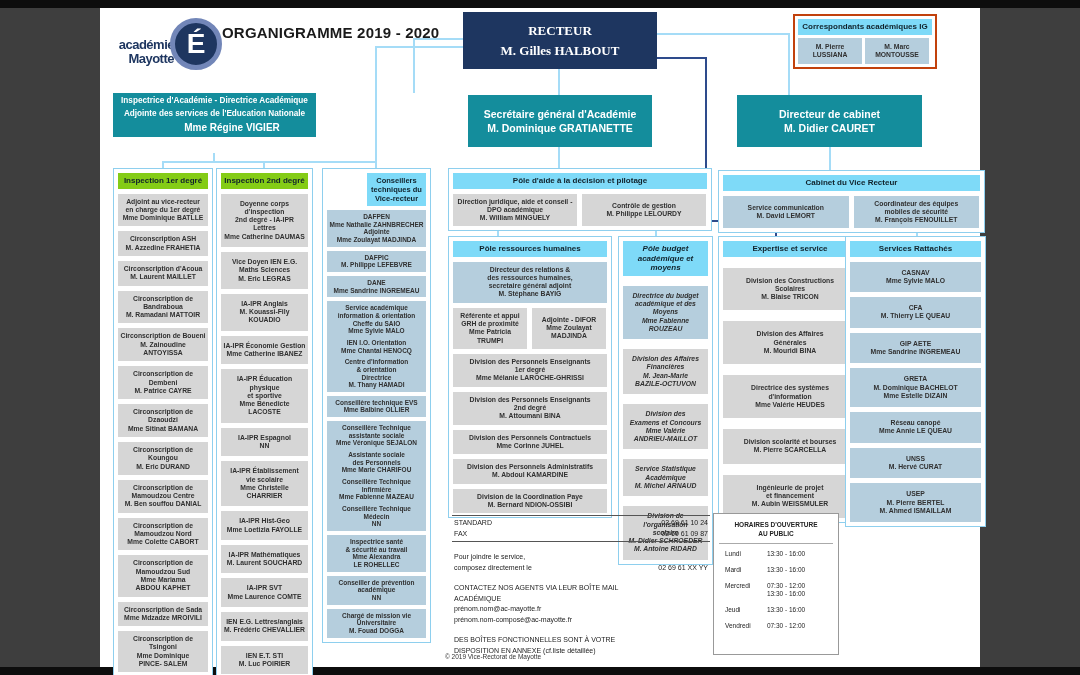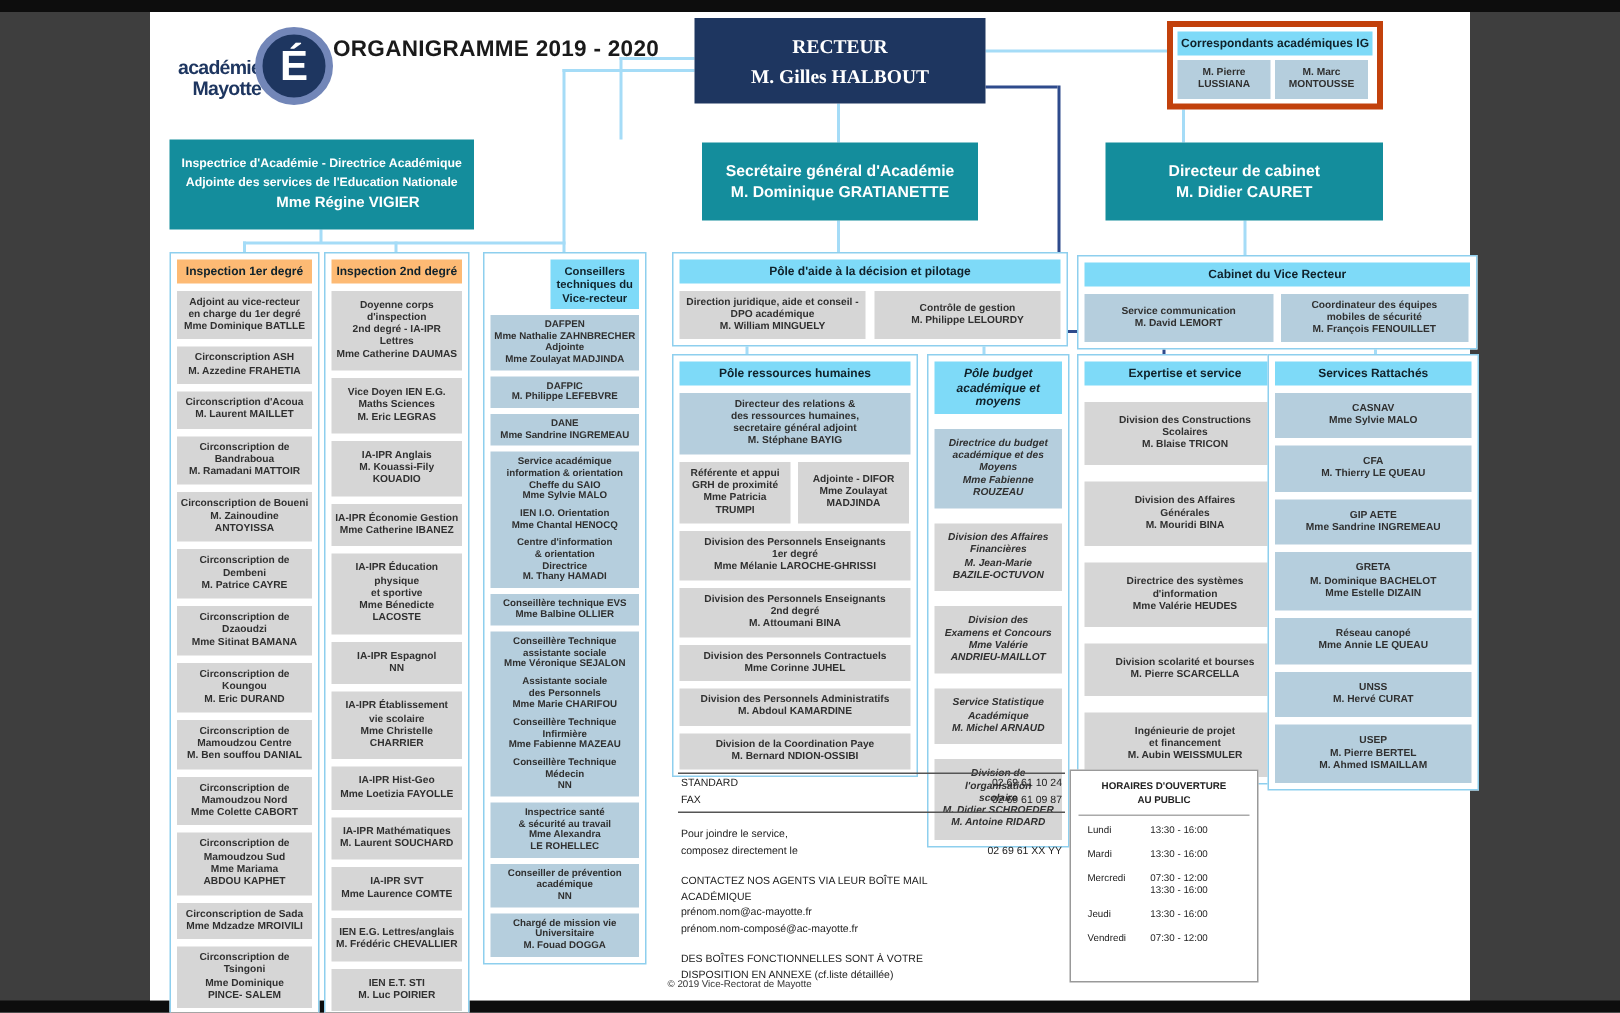--- a/index.html
+++ b/index.html
@@ -25,52 +25,52 @@
     color:#1a1a1a; letter-spacing:0.2px; }
 
   
   .navy-box { position:absolute; background:#1e3660; color:#fff; display:flex;
     flex-direction:column; align-items:center; justify-content:center; gap:4px;
     font-weight:bold; text-align:center; z-index:2; }
   .teal-box { position:absolute; background:#148d9c; color:#fff; display:flex;
     flex-direction:column; align-items:center; justify-content:center; gap:2px;
     font-weight:bold; text-align:center; z-index:2; }
   #recteur { left:363px; top:4px; width:194px; height:57px; font-size:13px;font-family:Liberation Serif, serif; }
-  #ia-box { left:13px; top:85px; width:203px; height:60px; font-size:8.2px; line-height:1.3; }
+  #ia-box { left:13px; top:85px; width:203px; height:44px; font-size:8.2px; line-height:1.3; }
   #ia-box .big { font-size:10px;margin-left:35px; }
   #sg-box { left:368px; top:87px; width:184px; height:52px; font-size:10.5px; }
   #dc-box { left:637px; top:87px; width:185px; height:52px; font-size:10.5px; }
 
   
-  #correspondants { position:absolute; left:678px; top:6px; width:144px;
-    border:4px solid #c2410c; background:#fff; padding:3px; z-index:2; }
+  #correspondants { position:absolute; left:693px; top:6px; width:144px;
+    border:2px solid #c2410c; background:#fff; padding:3px; z-index:2; }
   #correspondants .col-header { margin-bottom:3px; }
   #correspondants .members { display:flex; gap:3px; }
   #correspondants .box { padding:5px 2px; }
 
   
   .col { position:absolute; border:1px solid #8ecfee; background:#fff; padding:4px;
     display:flex; flex-direction:row; flex-wrap:wrap; gap:5px; align-content:flex-start; z-index:1; }
   .col-header { width:100%; background:#7edaf8; color:#10222b; font-weight:bold;
     font-size:8px; line-height:1.2; text-align:center; padding:3px 1px; }
-  .col-header.lt { background:#fdba74; }
+  .col-header.lt { background:#84cc16; }
   .box { width:100%; background:#d6d6d6; color:#303030; font-weight:600; font-size:6.8px;
     line-height:1.22; text-align:center; padding:4px 2px; display:flex; flex-direction:column;
     justify-content:center; }
   .box.blue { background:#b5cedd; }
   .box.half { width:calc(50% - 3px); }
   .box .sp { height:4px; }
 
   #col-insp1 { left:13px;  top:160px; width:100px; }
   #col-insp2 { left:116px; top:160px; width:97px; }
   #col-insp2 .box { padding:6px 2px; }
   #col-cons  { left:222px; top:160px; width:109px; gap:4px; }
   #col-cons .box { font-size:6.5px; line-height:1.18; padding:3px 2px; }
   #col-cons .col-header { font-size:7.5px;margin-left:40px; }
-  #col-aide  { left:348px; top:160px; width:264px;justify-content:space-between; }
+  #col-aide  { left:348px; top:160px; width:264px; }
   #col-rh    { left:348px; top:228px; width:164px; }
   #col-budget{ left:518px; top:228px; width:95px;  gap:10px;font-style:italic; }
   #col-budget .box { padding:6px 2px; }
   #col-exp   { left:618px; top:228px; width:144px; gap:11px; }
   #col-exp .box { padding:9px 2px; }
   #col-cab   { left:618px; top:162px; width:267px; }
   #col-serv  { left:745px; top:228px; width:141px; gap:5px; }
   #col-serv .box { padding:7px 2px; }
 
   

